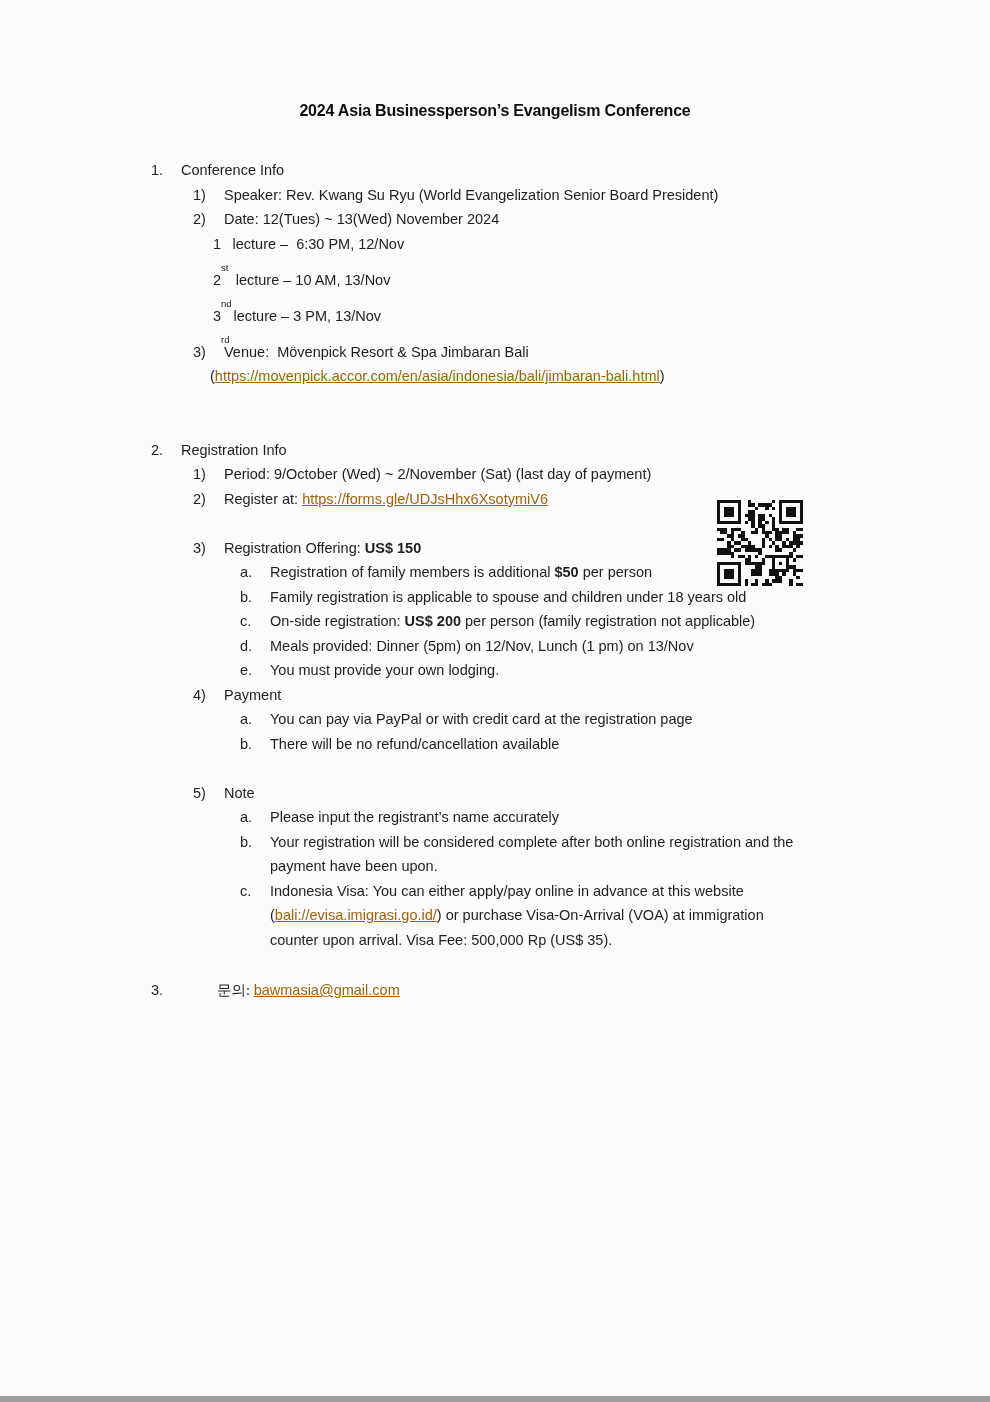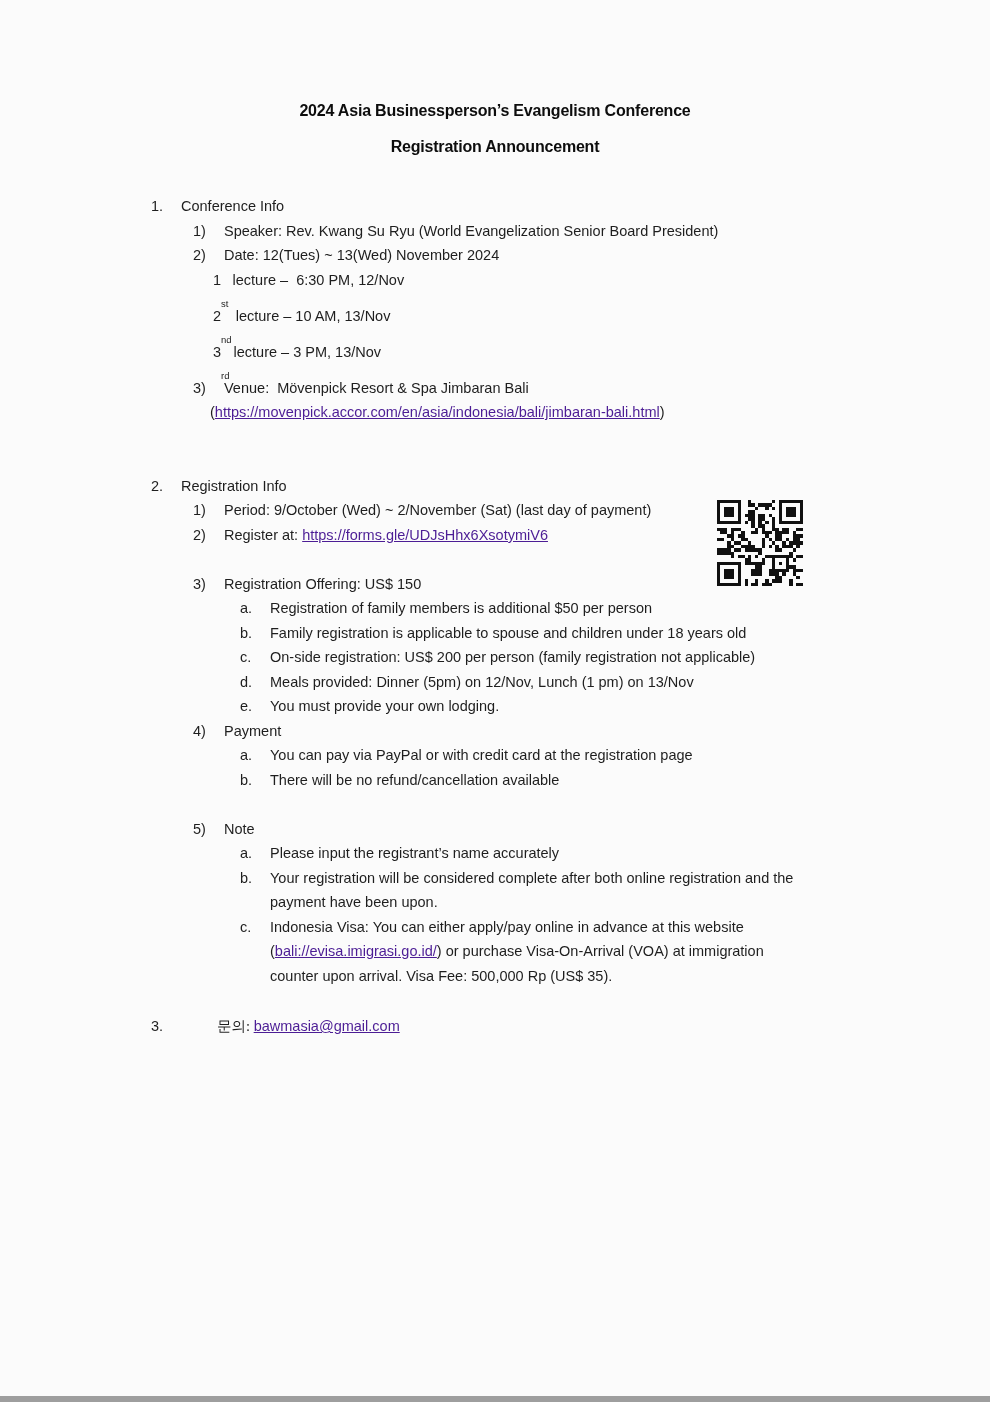--- a/index.html
+++ b/index.html
@@ -39,23 +39,23 @@
   .l2 .n{width:31px;}
   .l3{padding-left:240px;}
   .l3 .n{width:30px;}
   .sub{padding-left:213px;}
   .cont2{padding-left:210px;}
   .cont3{padding-left:270px;}
   .first-row{margin-top:29px;}
   .gap-2{margin-top:49px;}
   .gap-1{margin-top:24.5px;}
   .gap-inq{margin-top:26px;}
-  .b{font-weight:400;}
+  .b{font-weight:700;}
   sup{font-size:9.5px;vertical-align:5px;line-height:0;margin-top:36px;}
-  a.lnk{color:#4c1d95;text-decoration:underline;cursor:pointer;}
+  a.lnk{color:#a16207;text-decoration:underline;cursor:pointer;}
   .serif{font-family:"Liberation Serif", serif;margin-left:36px;}
   .qr{
     position:absolute;
     left:717px;
     top:500px;
     width:86px;
     height:86px;
   }
   .bottom-bar{
     position:absolute;
@@ -66,21 +66,20 @@
     background:#9e9e9e;
   }
 </style>
 </head>
 <body>
 
 <div class="page">
 
   <div class="title-wrap">
     <div>2024 Asia Businessperson’s Evangelism Conference</div>
-    <div>Registration Announcement</div>
   </div>
 
   <div class="row l1 first-row">
     <span class="n">1.</span>
     <span>Conference Info</span>
   </div>
 
   <div class="row l2">
     <span class="n">1)</span>
     <span>Speaker: Rev. Kwang Su Ryu (World Evangelization Senior Board President)</span>

